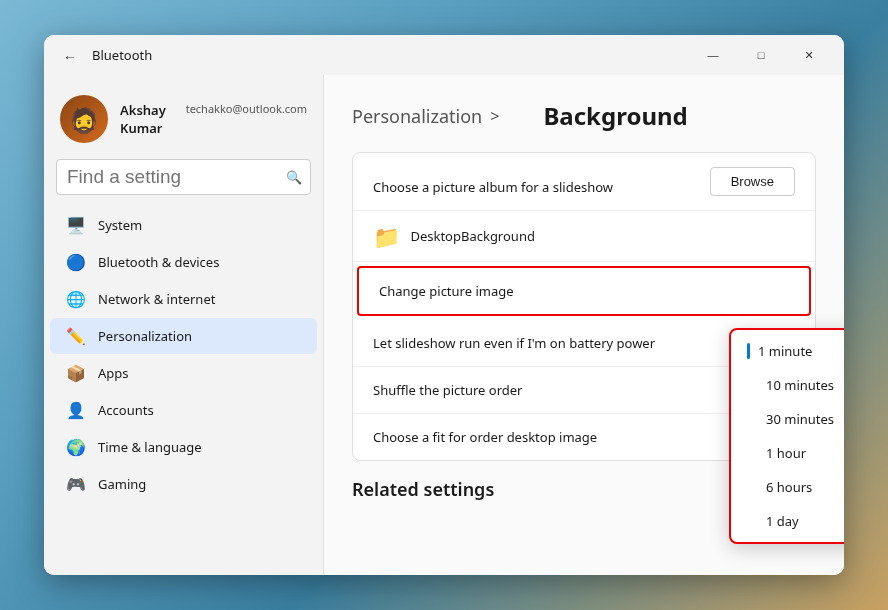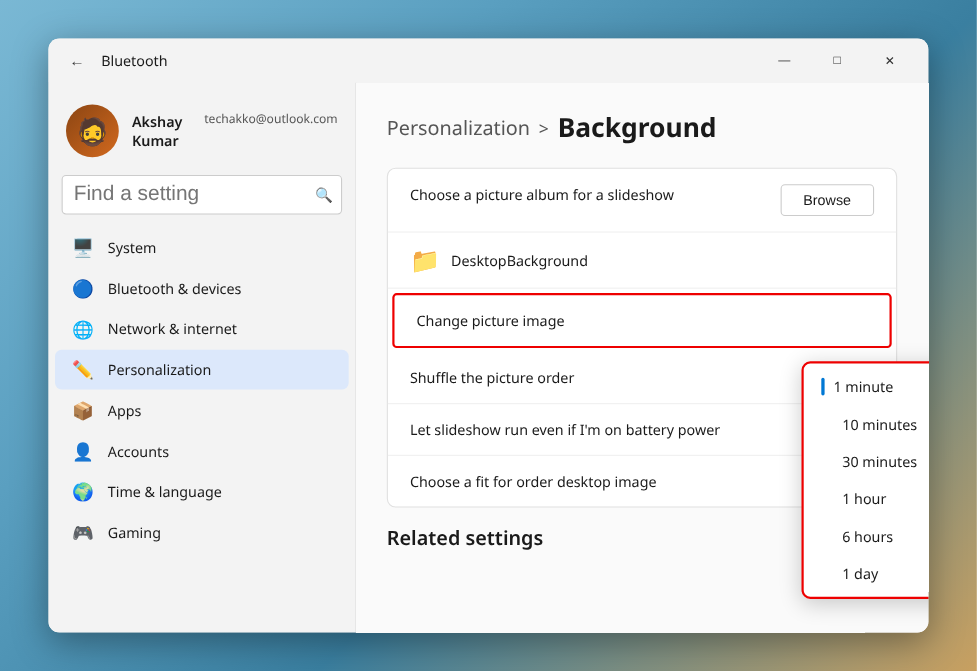--- a/index.html
+++ b/index.html
@@ -210,33 +210,34 @@
 
     .breadcrumb-chevron {
       font-size: 16px;
       color: #555;
     }
 
     .breadcrumb-current {
       font-size: 24px;
       font-weight: 700;
       color: #1a1a1a;
+      margin-left: 36px;
     }
 
     .settings-card {
       background: white;
       border-radius: 8px;
       border: 1px solid #e0e0e0;
       overflow: visible;
       margin-bottom: 16px;
     }
 
     .setting-row {
       display: flex;
-      align-items: flex-start;
+      align-items: flex-end;
       padding: 14px 20px;
       border-bottom: 1px solid #f0f0f0;
       position: relative;
     }
 
     .setting-row:last-child { border-bottom: none; }
 
     .setting-label {
       font-size: 13px;
       color: #1a1a1a;
@@ -444,25 +445,25 @@
                 <span>6 hours</span>
               </div>
               <div class="dropdown-item">
                 <div class="dropdown-spacer"></div>
                 <span>1 day</span>
               </div>
             </div>
         </div>
 
         <div class="setting-row">
+          <span class="setting-label">Let slideshow run even if I'm on battery power</span>
+        </div>
+
+        <div class="setting-row">
           <span class="setting-label">Shuffle the picture order</span>
-        </div>
-
-        <div class="setting-row">
-          <span class="setting-label">Let slideshow run even if I'm on battery power</span>
         </div>
 
         <div class="setting-row">
           <span class="setting-label">Choose a fit for order desktop image</span>
         </div>
 
       </div>
 
       <div class="related-settings-label">Related settings</div>
     </div>

